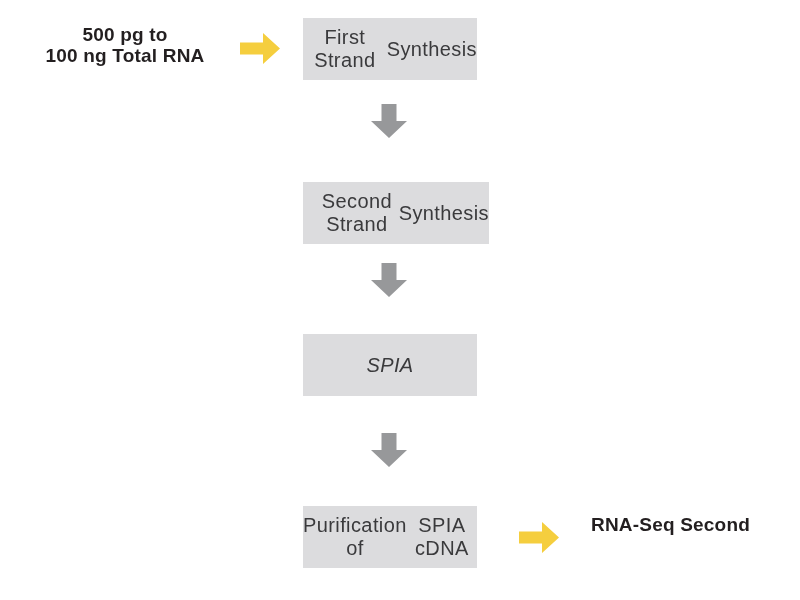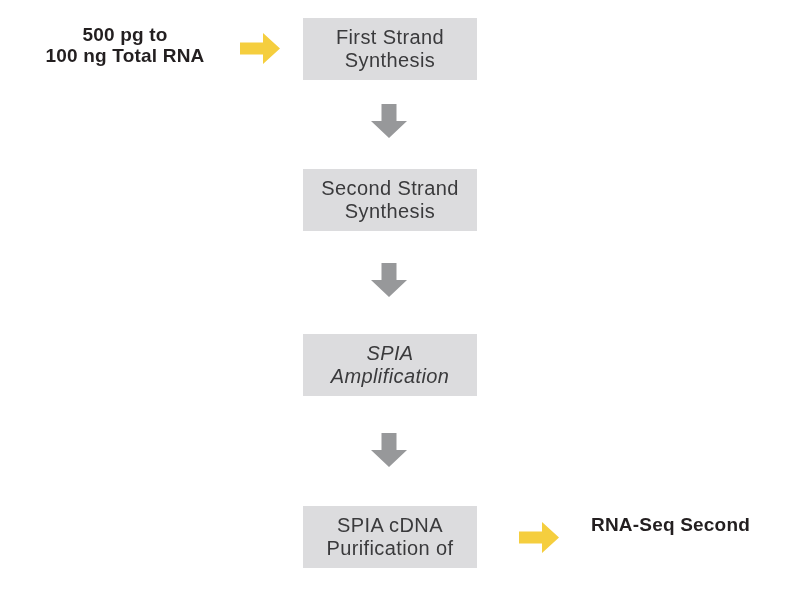--- a/index.html
+++ b/index.html
@@ -47,26 +47,26 @@
     left: 303px;
     width: 174px;
     height: 62px;
     background: var(--box-fill);
     color: var(--box-text);
     font-size: 20px;
     line-height: 23px;
     letter-spacing: 0.4px;
     text-align: center;
     display: flex;
-    flex-direction: column;
+    flex-direction: row;
     align-items: center;
     justify-content: center;
   }
   .box-1 { top: 18px; }
-  .box-2 { top: 169px; }
+  .box-2 { top: 182px; padding-left: 12px; }
   .box-3 { top: 334px; font-style: italic; }
   .box-4 { top: 506px; }
   .arrow-right {
     position: absolute;
     width: 40px;
     height: 31px;
   }
   .arrow-right polygon { fill: var(--arrow-yellow); }
   .arrow-input { left: 240px; top: 33px; }
   .arrow-output { left: 519px; top: 522px; }
@@ -108,30 +108,29 @@
     <div>Second Strand</div>
     <div>Synthesis</div>
   </div>
 
   <svg class="arrow-down arrow-d2" viewBox="0 0 36 34" aria-hidden="true">
     <polygon points="10.5,0 25.5,0 25.5,17 36,17 18,34 0,17 10.5,17"></polygon>
   </svg>
 
   <div class="step-box box-3">
     <div>SPIA</div>
-    <div>Amplification</div>
   </div>
 
   <svg class="arrow-down arrow-d3" viewBox="0 0 36 34" aria-hidden="true">
     <polygon points="10.5,0 25.5,0 25.5,17 36,17 18,34 0,17 10.5,17"></polygon>
   </svg>
 
   <div class="step-box box-4">
+    <div>Purification of</div>
     <div>SPIA cDNA</div>
-    <div>Purification of</div>
   </div>
 
   <svg class="arrow-right arrow-output" viewBox="0 0 40 31" aria-hidden="true">
     <polygon points="0,9.5 23,9.5 23,0 40,15.5 23,31 23,21.5 0,21.5"></polygon>
   </svg>
 
   <div class="bold-label output-label">
     <div>RNA-Seq Second</div>
   </div>
 

